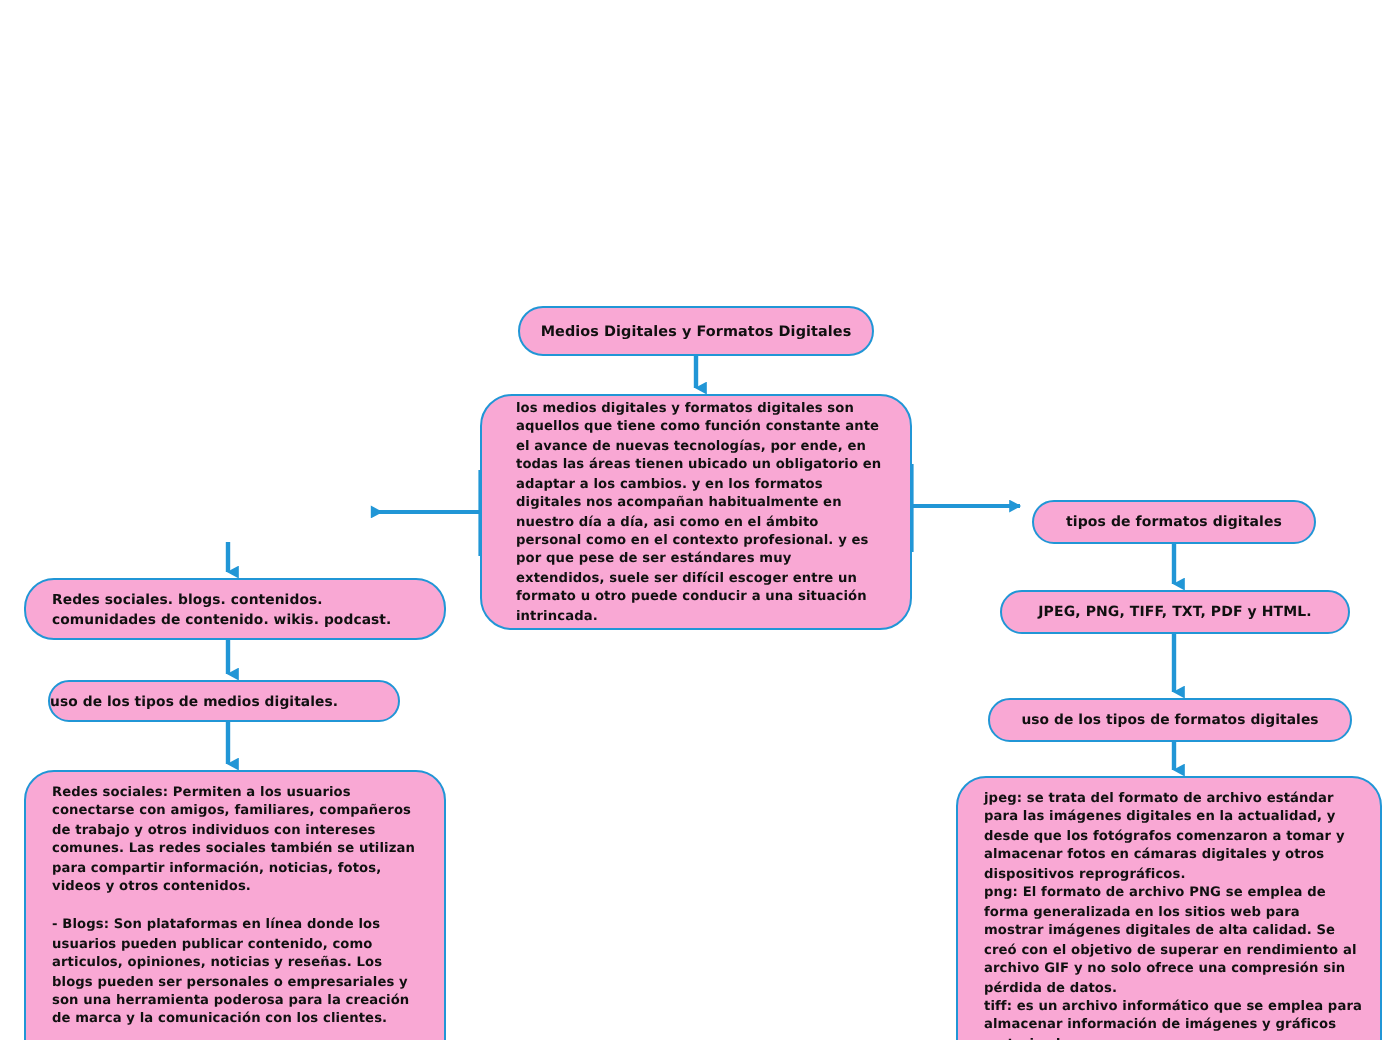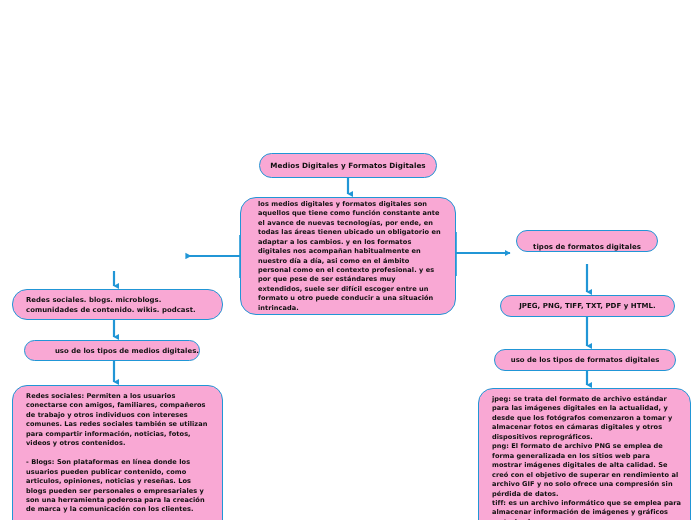--- a/index.html
+++ b/index.html
@@ -104,46 +104,45 @@
     text-align: left;
   }
   #node-left-use {
     left: 24px;
     top: 340px;
     width: 176px;
     height: 21px;
     border-radius: 11px;
     font-size: 6.9px;
     justify-content: center;
-    text-align: right;
+    text-align: left;
   }
   #node-left-detail {
     left: 12px;
     top: 385px;
     width: 211px;
     height: 150px;
     border-radius: 15px;
     padding: 6px 10px 0 13px;
     font-size: 6.6px;
     line-height: 9.45px;
     align-items: flex-start;
     text-align: left;
   }
 
   
   #node-right-types {
     left: 516px;
-    top: 230px;
+    top: 250px;
     width: 142px;
     height: 22px;
     border-radius: 11px;
     font-size: 7px;
     justify-content: center;
     text-align: center;
-    align-items: flex-end;
   }
   #node-right-list {
     left: 500px;
     top: 295px;
     width: 175px;
     height: 22px;
     border-radius: 11px;
     font-size: 7px;
     justify-content: center;
     text-align: center;
@@ -209,21 +208,21 @@
   <div class="node center-text" id="node-root">
     <span class="node-label">Medios Digitales y Formatos Digitales</span>
   </div>
 
   <div class="node" id="node-description">
     <span class="node-label">los medios digitales y formatos digitales son aquellos que tiene como función constante ante el avance de nuevas tecnologías, por ende, en todas las áreas tienen ubicado un obligatorio en adaptar a los cambios. y en los formatos digitales nos acompañan habitualmente en nuestro día a día, asi como en el ámbito personal como en el contexto profesional. y es por que pese de ser estándares muy extendidos, suele ser difícil escoger entre un formato u otro puede conducir a una situación intrincada.</span>
   </div>
 
 
   <div class="node" id="node-left-list">
-    <span class="node-label">Redes sociales. blogs. microblogs. comunidades de contenido. wikis. podcast.</span>
+    <span class="node-label">Redes sociales. blogs. contenidos. comunidades de contenido. wikis. podcast.</span>
   </div>
 
   <div class="node center-text" id="node-left-use">
     <span class="node-label">uso de los tipos de medios digitales.</span>
   </div>
 
   <div class="node" id="node-left-detail">
     <span class="node-label">Redes sociales: Permiten a los usuarios conectarse con amigos, familiares, compañeros de trabajo y otros individuos con intereses comunes. Las redes sociales también se utilizan para compartir información, noticias, fotos, videos y otros contenidos.
 
 - Blogs: Son plataformas en línea donde los usuarios pueden publicar contenido, como articulos, opiniones, noticias y reseñas. Los blogs pueden ser personales o empresariales y son una herramienta poderosa para la creación de marca y la comunicación con los clientes.</span>

